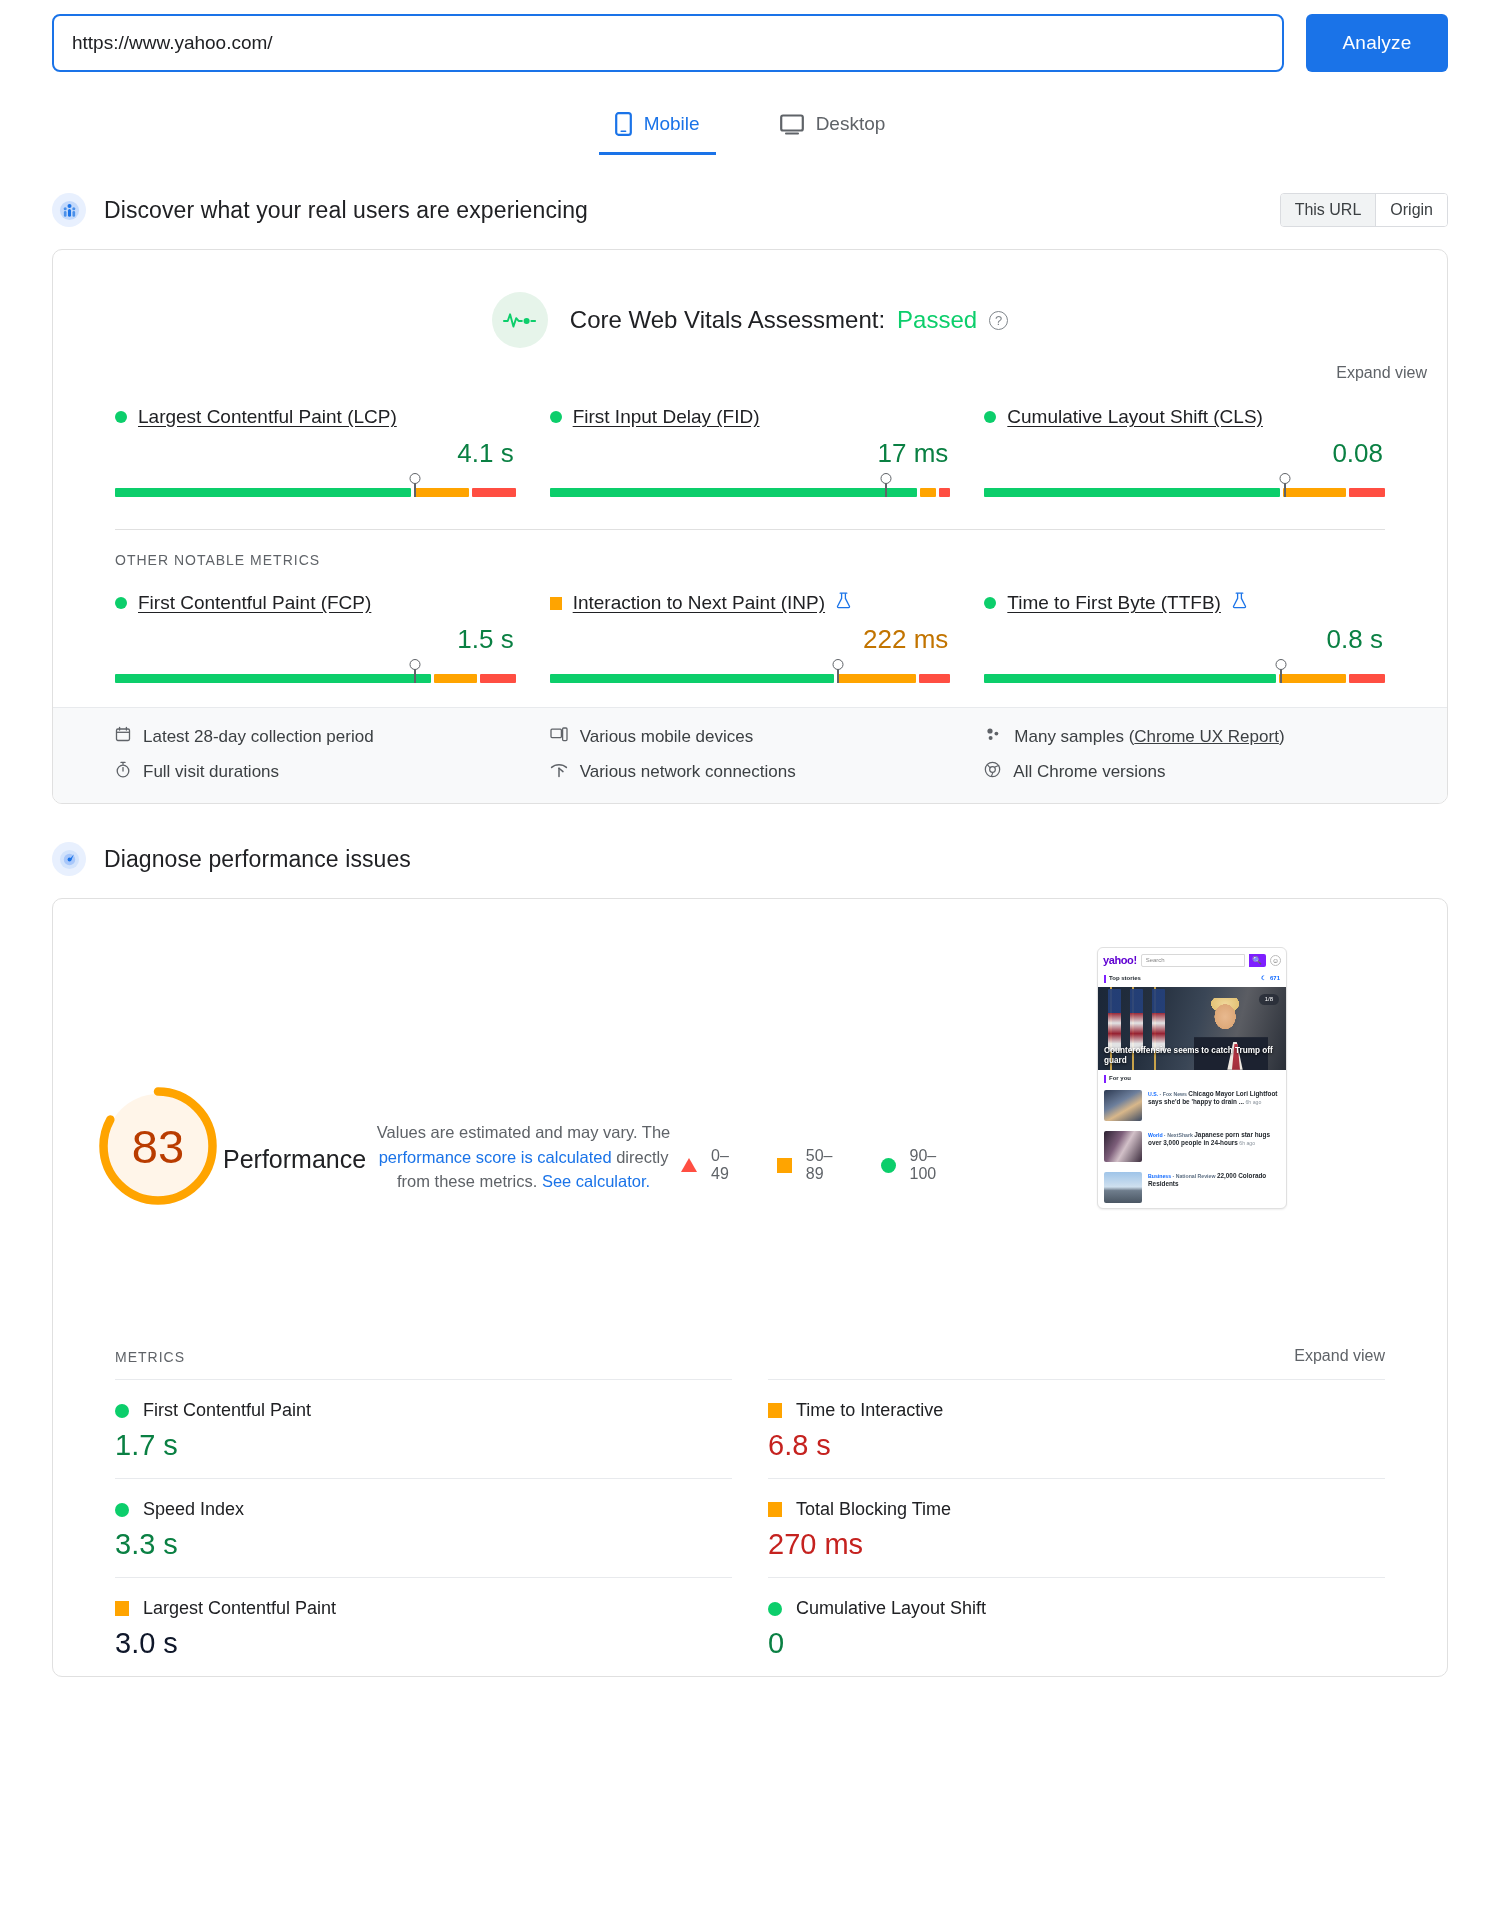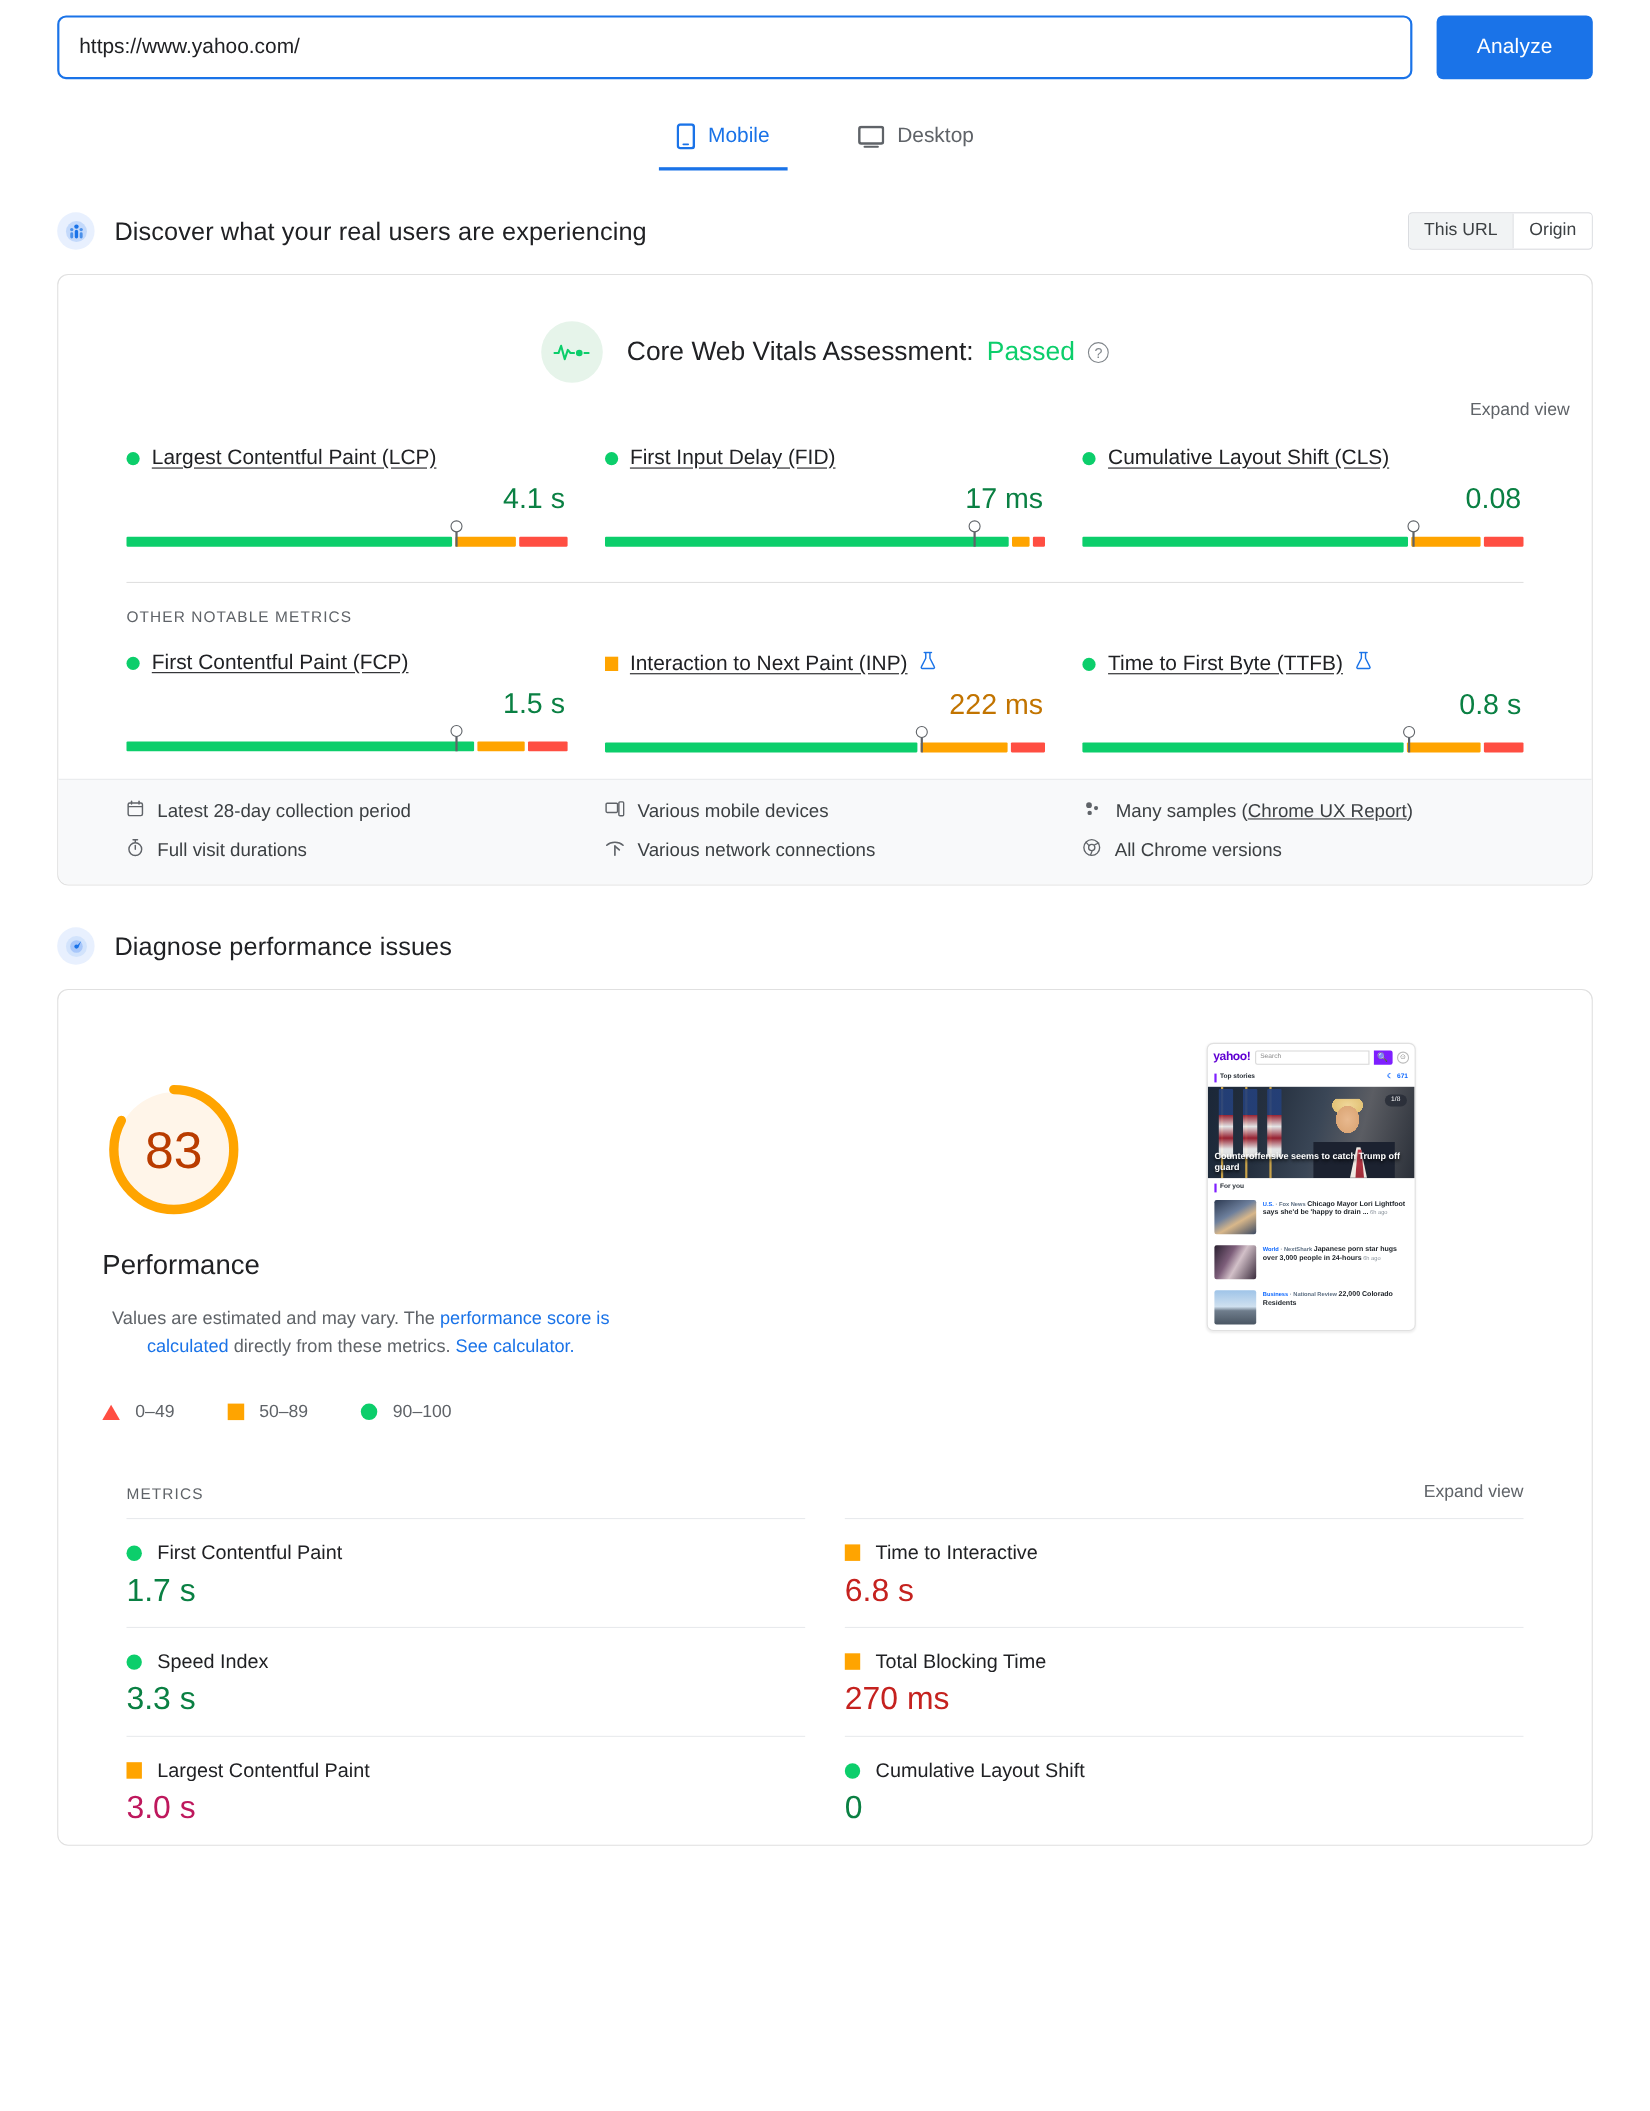--- a/index.html
+++ b/index.html
@@ -248,21 +248,21 @@
   }
 
   
   .diag-body {
     display: flex;
     padding: 34px 0 0 0;
     position: relative;
   }
   .gauge-col {
     flex: 1 1 auto;
-    display: flex; flex-direction: column; align-items: flex-start;
+    display: flex; flex-direction: row; align-items: center;
     padding: 46px 40px 0 40px;
   }
   .vert-sep {
     width: 1px;
     background: #e0e0e0;
     margin: 190px 0;
   }
   .shot-col {
     flex: 0 0 470px;
     display: flex; justify-content: center; align-items: flex-start;
@@ -830,21 +830,21 @@
             <span class="sq" style="background:#ffa400;width:14px;height:15px"></span>
             <span>Total Blocking Time</span>
           </div>
         <div class="mvalue" style="color:#c5221f">270 ms</div>
       </div>
       <div class="mrow">
         <div class="mlabel">
             <span class="sq" style="background:#ffa400;width:14px;height:15px"></span>
             <span>Largest Contentful Paint</span>
           </div>
-        <div class="mvalue" style="color:#be185d">3.0 s</div>
+        <div class="mvalue" style="color:#0f172a">3.0 s</div>
       </div>
       <div class="mrow">
         <div class="mlabel">
             <span class="dot" style="background:#0cce6b;width:14px;height:14px"></span>
             <span>Cumulative Layout Shift</span>
           </div>
         <div class="mvalue" style="color:#0a8043">0</div>
       </div>
     </div>
   </div>

